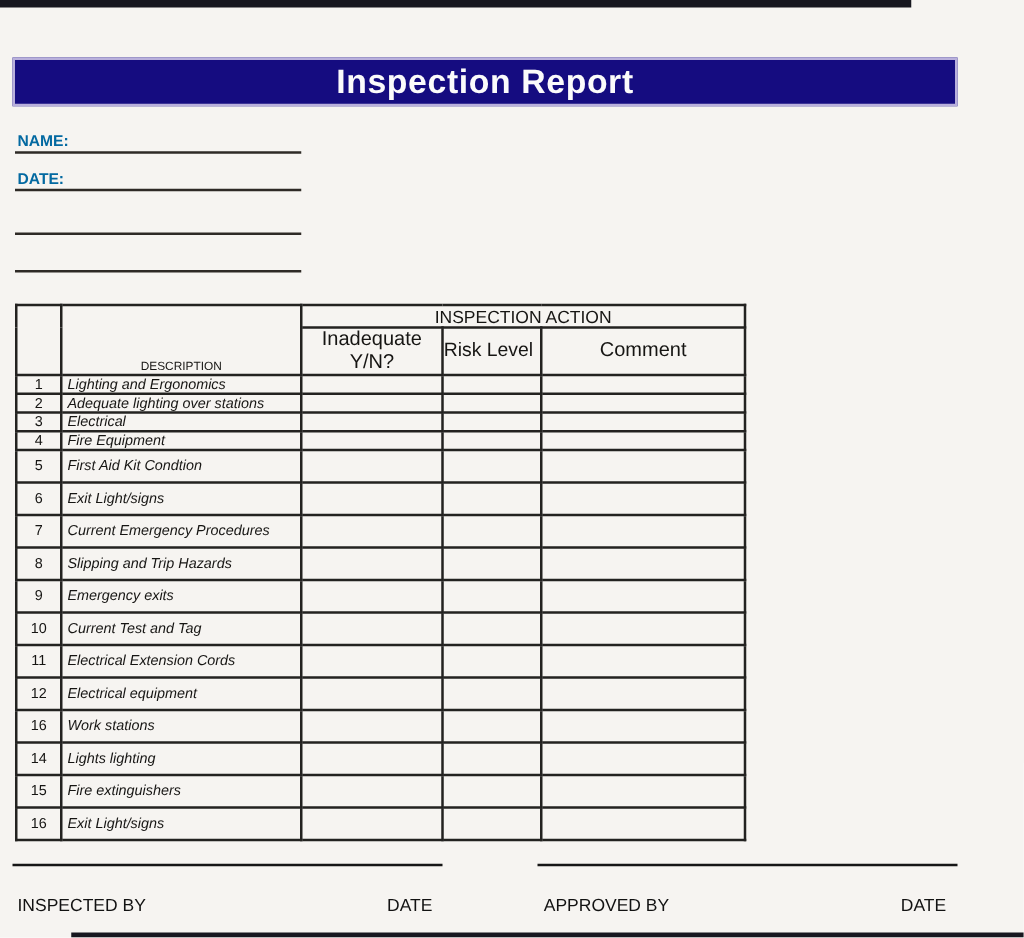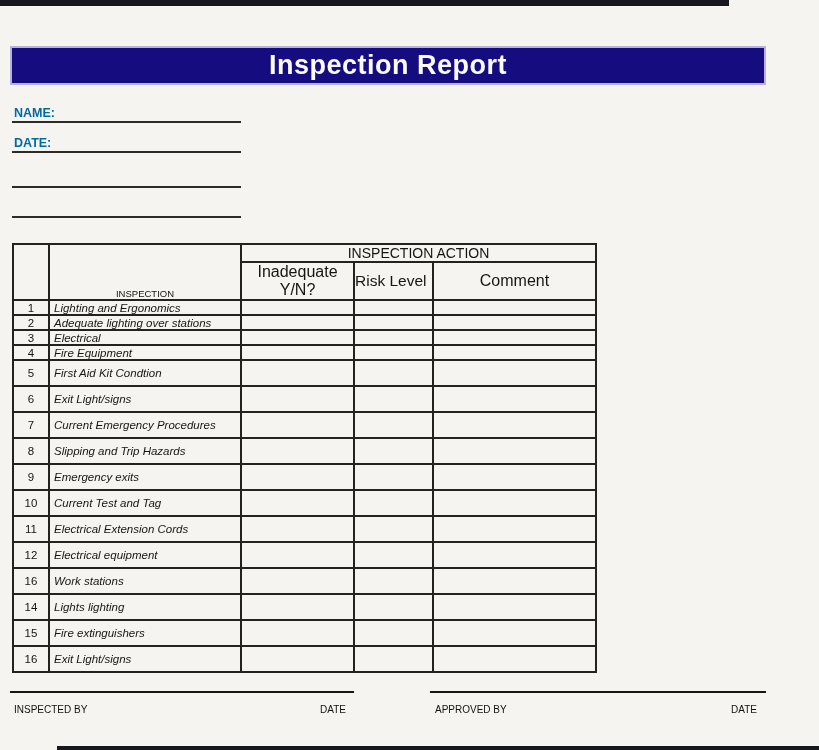--- a/index.html
+++ b/index.html
@@ -126,22 +126,22 @@
   .sig-left  { left: 10px;  width: 344px; }
   .sig-right { left: 430px; width: 336px; }
   .sig-line {
     width: 100%;
     height: 0;
     border-bottom: 2px solid #161616;
   }
   .sig-labels {
     display: flex;
     justify-content: space-between;
-    margin-top: 11px;
-    font-size: 10px;
+    margin-top: 23px;
+    font-size: 14px;
     color: #121212;
   }
   .sig-left  .sig-labels { padding: 0 8px 0 4px; }
   .sig-right .sig-labels { padding: 0 9px 0 5px; }
 </style>
 </head>
 <body>
 
 <div class="page">
 
@@ -164,21 +164,21 @@
     <colgroup>
       <col style="width:36px">
       <col style="width:192px">
       <col style="width:113px">
       <col style="width:79px">
       <col style="width:163px">
     </colgroup>
     <thead>
       <tr class="group-row">
         <th class="num-col" rowspan="2"></th>
-        <th class="desc-col" rowspan="2">INSPECTION</th>
+        <th class="desc-col" rowspan="2">DESCRIPTION</th>
         <th class="action-group" colspan="3">INSPECTION ACTION</th>
       </tr>
       <tr class="cols-row">
         <th class="inadeq-col">Inadequate Y/N?</th>
         <th class="risk-col">Risk Level</th>
         <th class="comment-col">Comment</th>
       </tr>
     </thead>
     <tbody id="rows-body">
     <tr>

